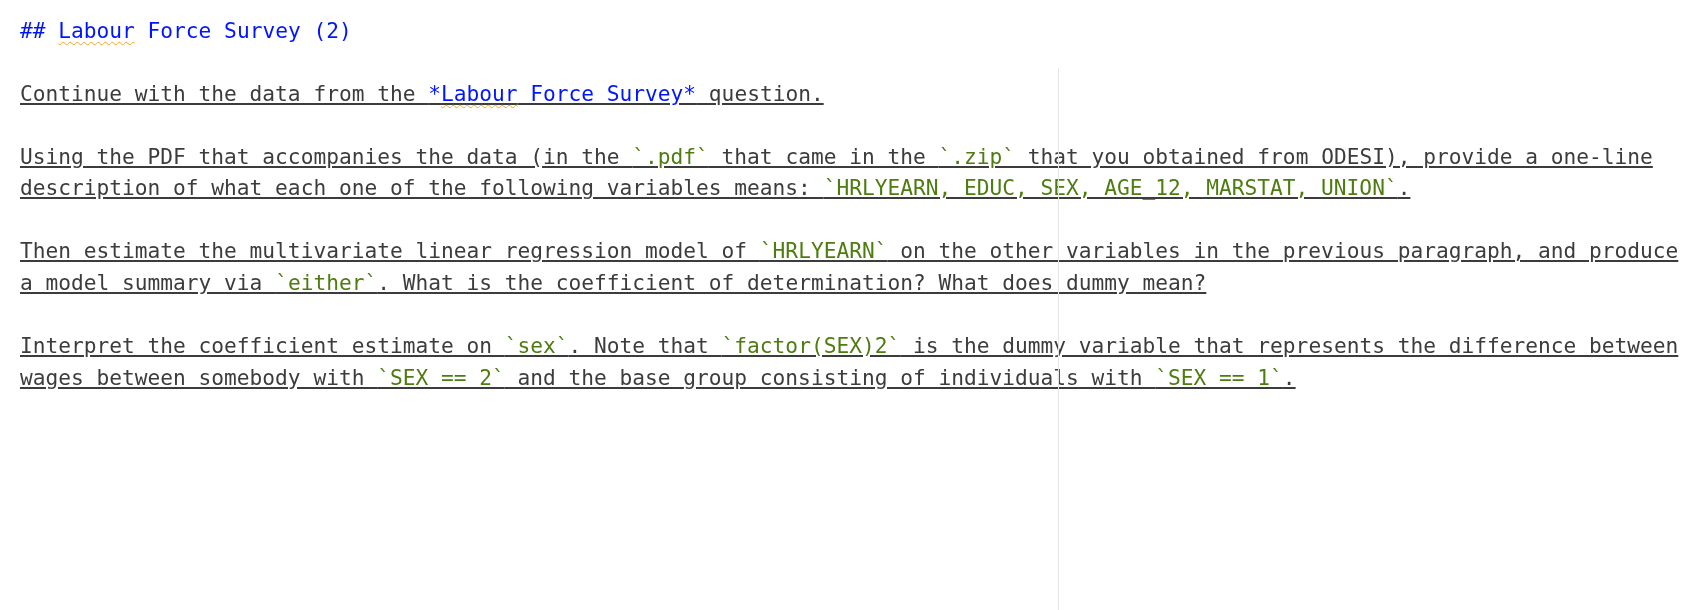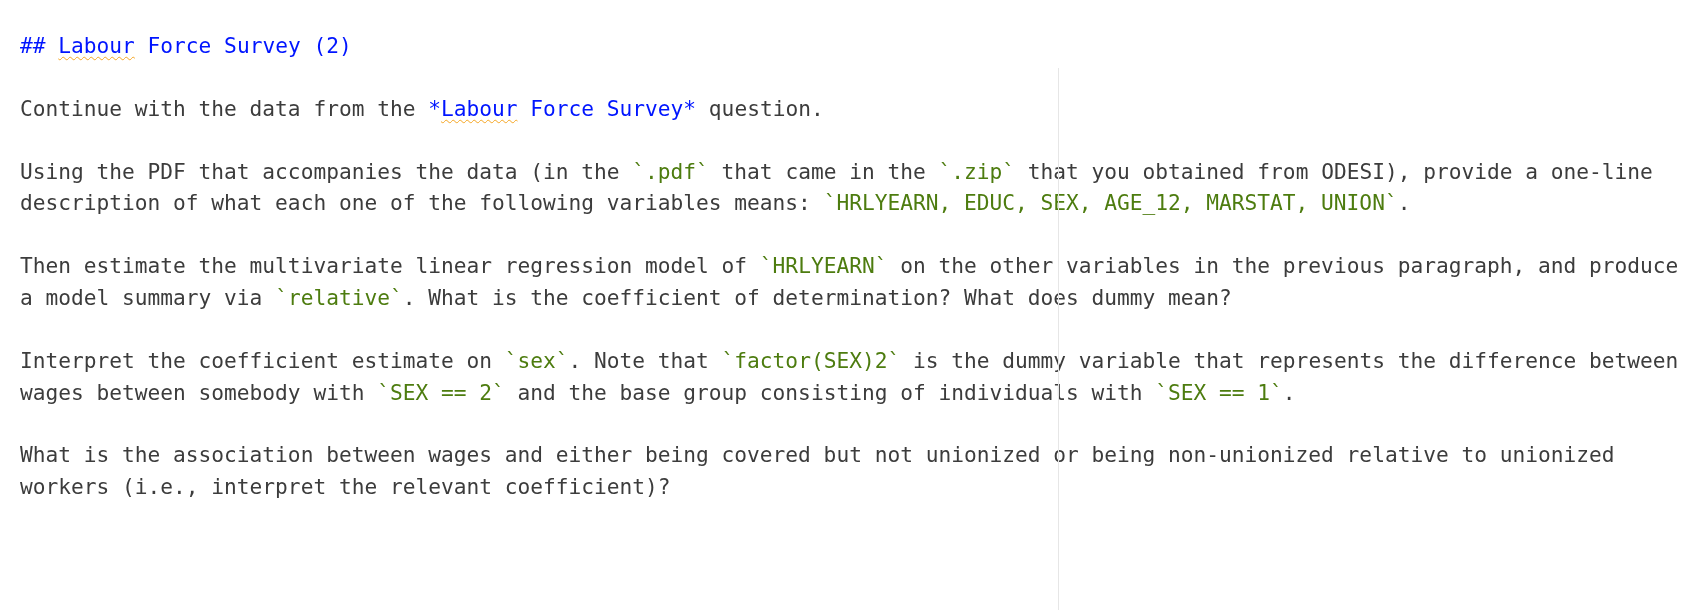--- a/index.html
+++ b/index.html
@@ -9,32 +9,33 @@
     height: 610px;
     background: #ffffff;
     font-family: Menlo, Consolas, "DejaVu Sans Mono", "Liberation Mono", monospace;
     font-size: 21.2px;
     line-height: 1.5;
     color: #3c3c3c;
     overflow: hidden;
     position: relative;
   }
   .page {
-    padding: 30px 20px 20px 20px;
+    padding: 15px 20px 20px 20px;
     width: 1662px;
   }
   .heading {
     color: #0015ff;
     margin-bottom: 31px;
     white-space: pre;
   }
   .para {
     margin-bottom: 31px;
     word-wrap: break-word;
     white-space: normal;
+    text-decoration: underline;
   }
   .link {
     color: #0015ff;
   }
   .codeish {
     color: #4d7c0f;
   }
   .squiggle {
     text-decoration-line: underline;
     text-decoration-style: wavy;
@@ -56,21 +57,20 @@
 <body>
 
 <div class="page">
 
   <div class="heading"><span>## </span><span class="squiggle">Labour</span><span> Force Survey (2)</span></div>
 
   <div class="para"><span>Continue with the data from the </span><span class="link"><span>*</span><span class="squiggle">Labour</span><span> Force Survey*</span></span><span> question.</span></div>
 
   <div class="para"><span>Using the PDF that accompanies the data (in the </span><span class="codeish">`.pdf`</span><span> that came in the </span><span class="codeish">`.zip`</span><span> that you obtained from ODESI), provide a one-line description of what each one of the following variables means: </span><span class="codeish">`HRLYEARN, EDUC, SEX, AGE_12, MARSTAT, UNION`</span><span>.</span></div>
 
-  <div class="para"><span>Then estimate the multivariate linear regression model of </span><span class="codeish">`HRLYEARN`</span><span> on the other variables in the previous paragraph, and produce a model summary via </span><span class="codeish">`relative`</span><span>. What is the coefficient of determination? What does dummy mean?</span></div>
+  <div class="para"><span>Then estimate the multivariate linear regression model of </span><span class="codeish">`HRLYEARN`</span><span> on the other variables in the previous paragraph, and produce a model summary via </span><span class="codeish">`either`</span><span>. What is the coefficient of determination? What does dummy mean?</span></div>
 
   <div class="para"><span>Interpret the coefficient estimate on </span><span class="codeish">`sex`</span><span>. Note that </span><span class="codeish">`factor(SEX)2`</span><span> is the dummy variable that represents the difference between wages between somebody with </span><span class="codeish">`SEX == 2`</span><span> and the base group consisting of individuals with </span><span class="codeish">`SEX == 1`</span><span>.</span></div>
 
-  <div class="para"><span>What is the association between wages and either being covered but not unionized or being non-unionized relative to unionized workers (i.e., interpret the relevant coefficient)?</span></div>
 
 </div>
 
 <div class="ruler"></div>
 
 </body></html>

